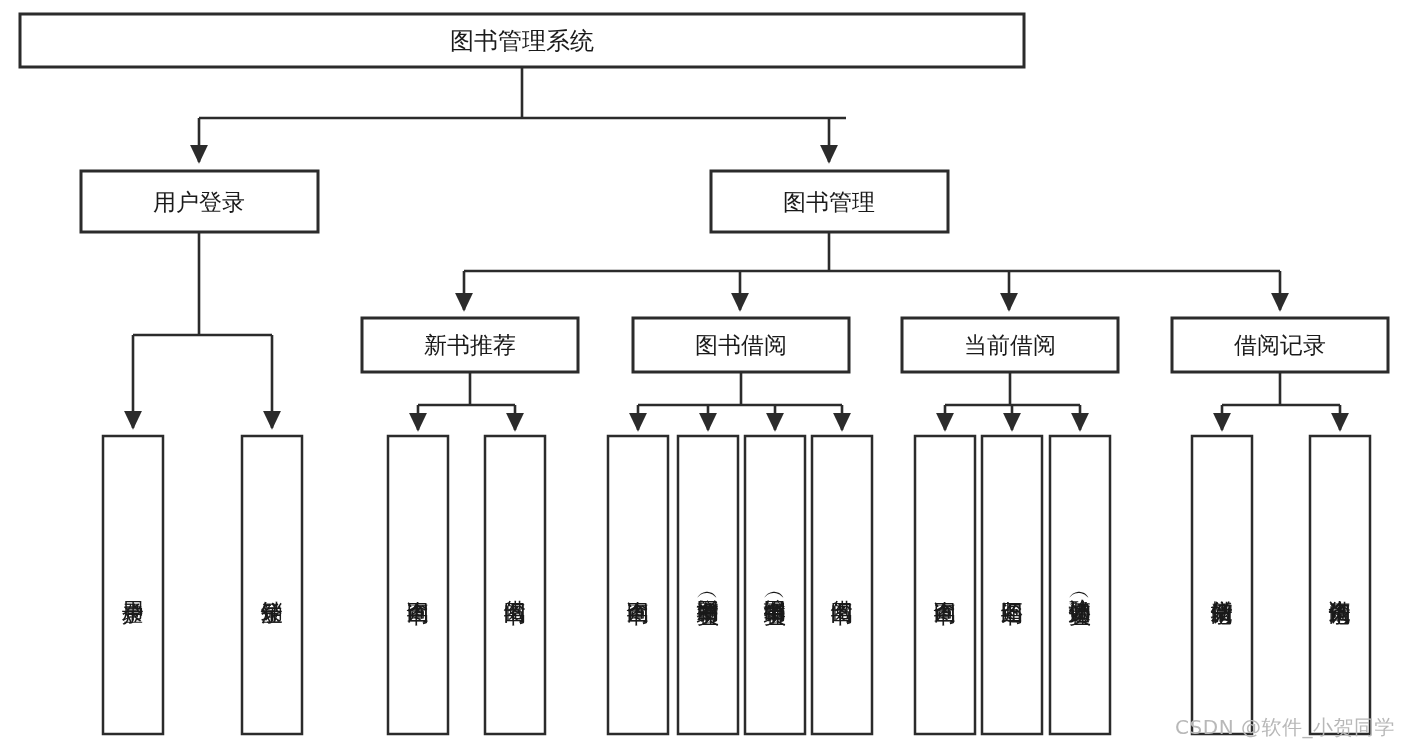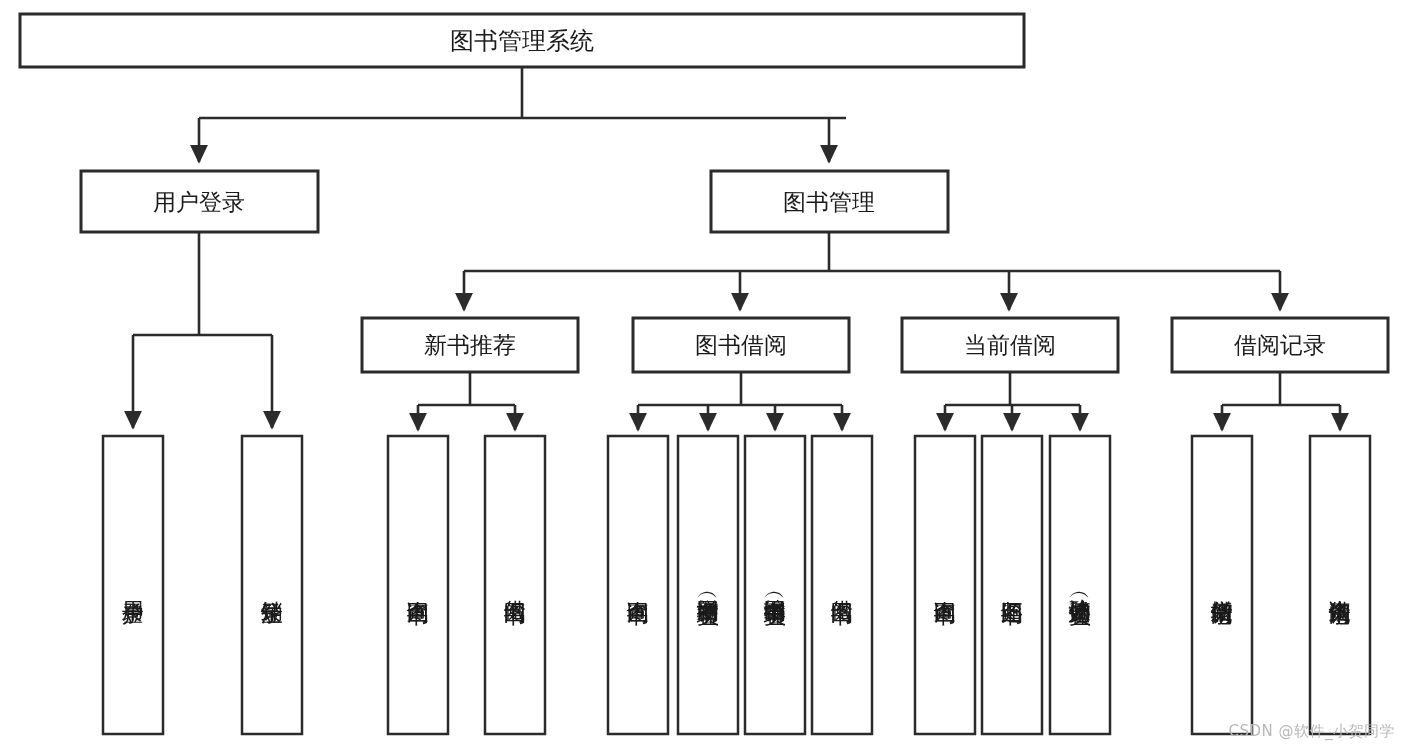--- a/index.html
+++ b/index.html
@@ -73,21 +73,21 @@
     color: #1a1a1a;
     letter-spacing: 1px;
     white-space: nowrap;
     text-align: center;
   }
   .watermark {
     position: absolute;
     right: 10px;
     bottom: 6px;
     font-family: "DejaVu Sans", "Liberation Sans", sans-serif;
-    font-size: 15px;
+    font-size: 20px;
     color: #b8b8b8;
     letter-spacing: 0.5px;
     white-space: nowrap;
   }
 </style>
 </head>
 <body>
 
 <div id="diagram-root">
 

